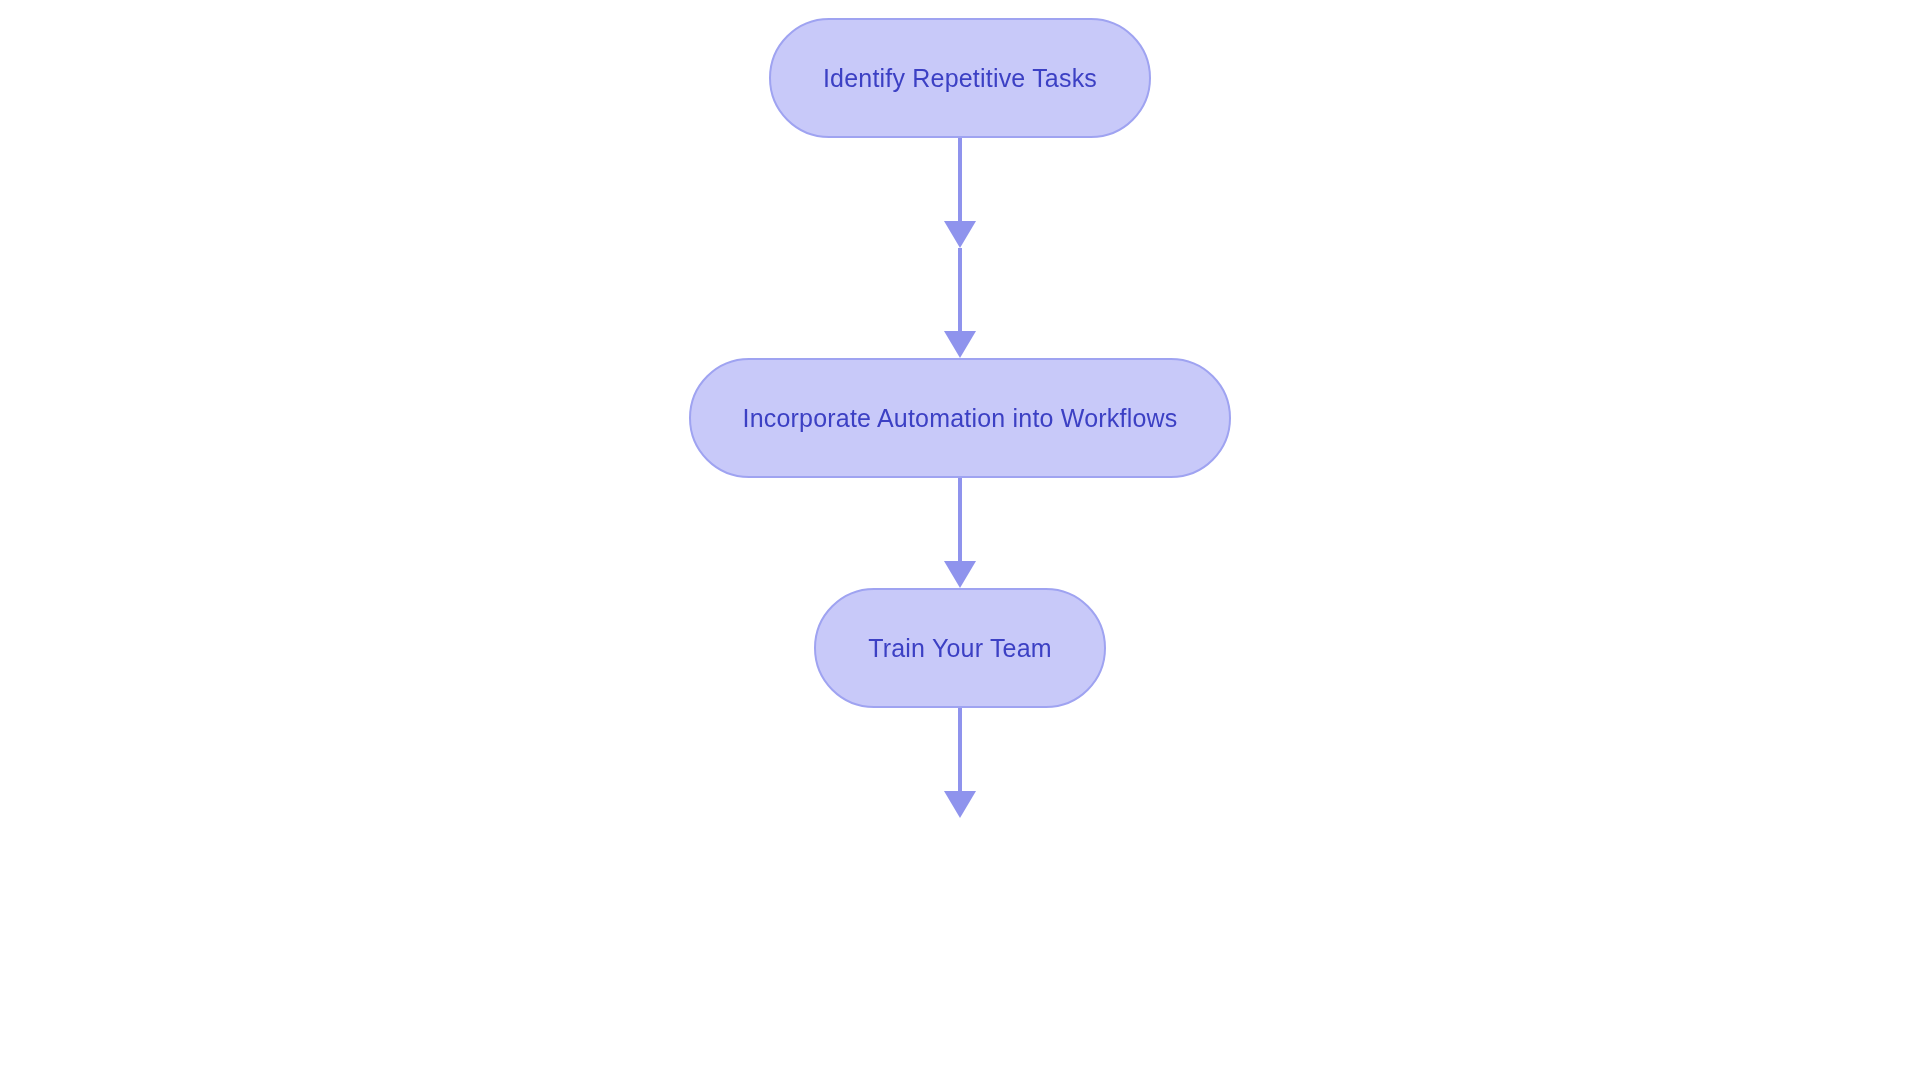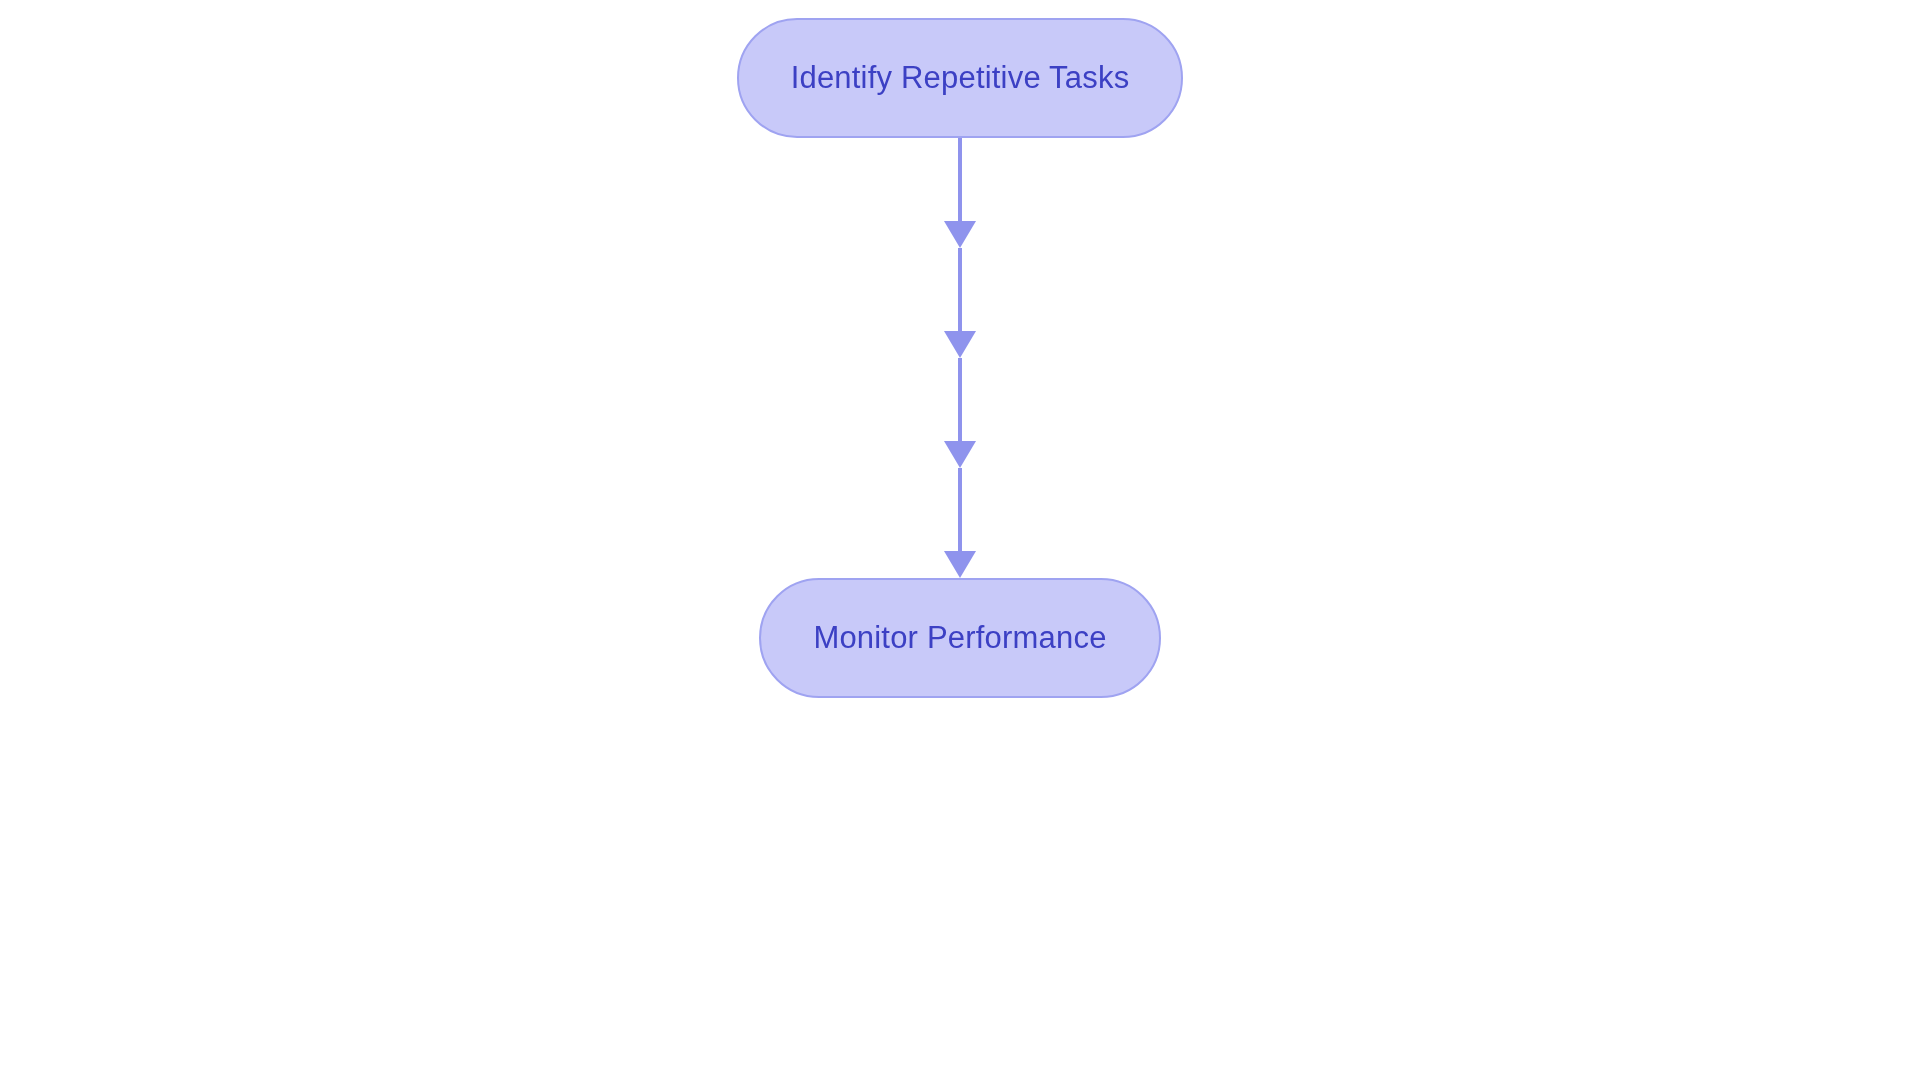--- a/index.html
+++ b/index.html
@@ -30,21 +30,21 @@
     box-sizing: border-box;
     display: flex;
     align-items: center;
     justify-content: center;
     padding: 0 52px;
     background: var(--node-fill, #c8c9f9);
     border: 2px solid var(--node-border, #9fa3f1);
     border-radius: 60px;
   }
   .flow-node-label {
-    font-size: 31px;
+    font-size: 25px;
     font-weight: 500;
     letter-spacing: 0.2px;
     color: var(--node-text, #3c40c4);
     white-space: nowrap;
     user-select: none;
   }
   .flow-connector {
     height: 110px;
     display: flex;
     flex-direction: column;
@@ -77,29 +77,32 @@
     <div class="arrow-line"></div>
     <div class="arrowhead"></div>
   </div>
 
 
   <div class="flow-connector">
     <div class="arrow-line"></div>
     <div class="arrowhead"></div>
   </div>
 
-
-  <div class="flow-connector">
-    <div class="arrow-line"></div>
-    <div class="arrowhead"></div>
+  <div class="flow-node">
+    <span class="flow-node-label">Incorporate Automation into Workflows</span>
   </div>
-
 
   <div class="flow-connector">
     <div class="arrow-line"></div>
     <div class="arrowhead"></div>
   </div>
 
   <div class="flow-node">
-    <span class="flow-node-label">Monitor Performance</span>
+    <span class="flow-node-label">Train Your Team</span>
   </div>
+
+  <div class="flow-connector">
+    <div class="arrow-line"></div>
+    <div class="arrowhead"></div>
+  </div>
+
 </div>
 </div>
 
 </body></html>

